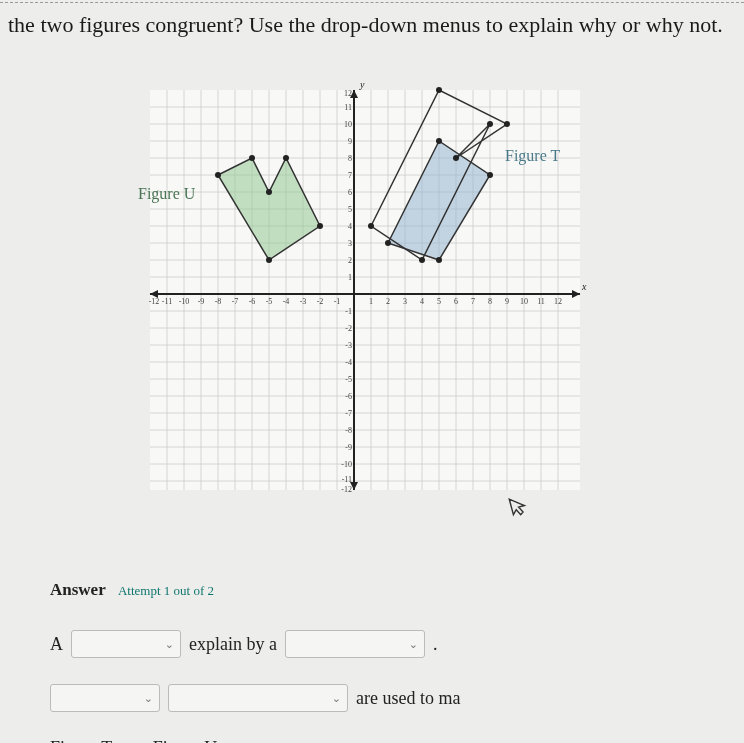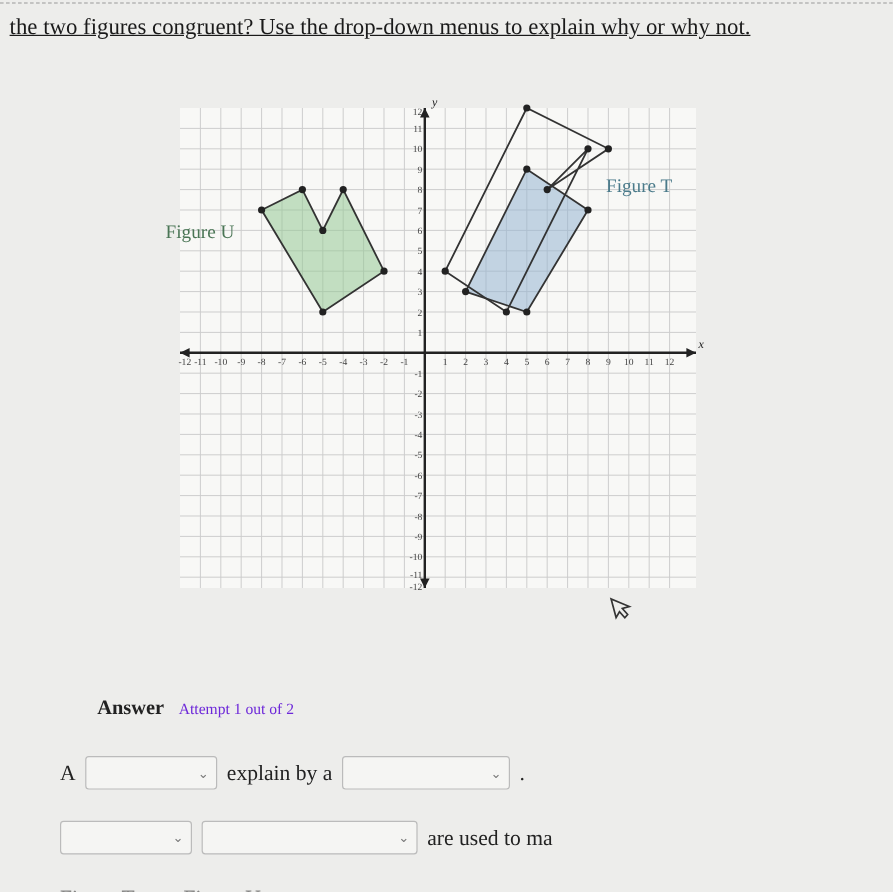--- a/index.html
+++ b/index.html
@@ -15,23 +15,22 @@
       position: absolute;
       top: 2px;
       left: 0;
       right: 0;
       border-top: 1px dashed #999;
     }
     .question-text {
       position: absolute;
       top: 12px;
       left: 8px;
-      font-size: 19px;
+      font-size: 22px;
       color: #1a1a1a;
-      text-decoration: underline;
     }
     .chart-container {
       position: absolute;
       top: 80px;
       left: 130px;
       width: 470px;
       height: 420px;
     }
     .chart-svg {
       width: 100%;
@@ -59,25 +58,24 @@
       left: 50px;
       right: 20px;
     }
     .answer-header {
       font-size: 17px;
       color: #222;
       margin-bottom: 30px;
     }
     .answer-header .label {
       font-weight: bold;
-      margin-left: 31px;
     }
     .answer-header .attempt {
       font-size: 13px;
-      color: #6d28d9;
+      color: #0f766e;
       margin-left: 8px;
     }
     .answer-line {
       font-size: 18px;
       color: #222;
       margin-bottom: 26px;
       display: flex;
       align-items: center;
       gap: 8px;
       flex-wrap: wrap;

